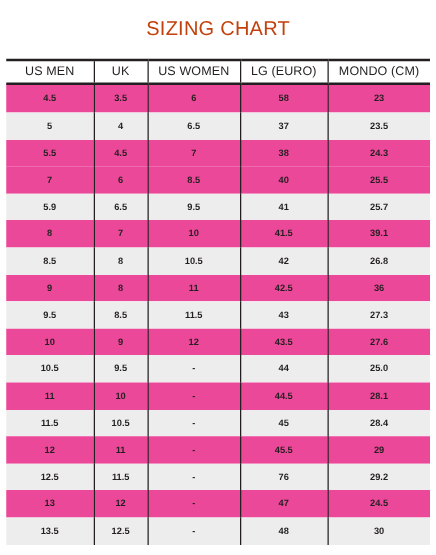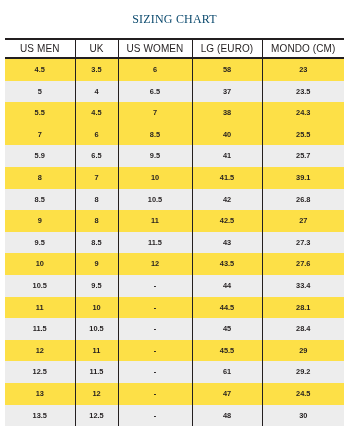--- a/index.html
+++ b/index.html
@@ -20,28 +20,28 @@
   #page {
     position: relative;
     width: 349px;
     height: 444px;
     box-sizing: border-box;
   }
 
   
   #chart-title {
     text-align: center;
-    font-size: 12px;
+    font-size: 16px;
     font-weight: 400;
     letter-spacing: 0.2px;
-    color: #0c4a6e;
+    color: #c2410c;
     line-height: 1;
     padding-top: 5px;
     padding-bottom: 5px;
-    font-family: Liberation Serif, serif;
+    font-family: Liberation Sans, sans-serif;
   }
 
   
   #sizing-table-wrap {
     margin: 0 5px 0 5px;
     width: 339px;
   }
 
   table.sizing-table {
     border-collapse: collapse;
@@ -86,21 +86,21 @@
     height: 21.6px;
     padding: 0 1px;
     border-left: 1.6px solid #231f20;
     line-height: 21.6px;
     white-space: nowrap;
   }
   tbody td:first-child {
     border-left: none;
   }
 
-  tbody tr.row-odd  { background: #fde047; }
+  tbody tr.row-odd  { background: #ec4899; }
   tbody tr.row-even { background: #ededed; }
 </style>
 </head>
 <body>
 
 <div id="page">
 
   <h1 id="chart-title">SIZING CHART</h1>
 
   <div id="sizing-table-wrap">
@@ -169,42 +169,42 @@
             <td>8</td>
             <td>10.5</td>
             <td>42</td>
             <td>26.8</td>
           </tr>
           <tr class="row-odd">
             <td>9</td>
             <td>8</td>
             <td>11</td>
             <td>42.5</td>
-            <td>27</td>
+            <td>36</td>
           </tr>
           <tr class="row-even">
             <td>9.5</td>
             <td>8.5</td>
             <td>11.5</td>
             <td>43</td>
             <td>27.3</td>
           </tr>
           <tr class="row-odd">
             <td>10</td>
             <td>9</td>
             <td>12</td>
             <td>43.5</td>
             <td>27.6</td>
           </tr>
           <tr class="row-even">
             <td>10.5</td>
             <td>9.5</td>
             <td>-</td>
             <td>44</td>
-            <td>33.4</td>
+            <td>25.0</td>
           </tr>
           <tr class="row-odd">
             <td>11</td>
             <td>10</td>
             <td>-</td>
             <td>44.5</td>
             <td>28.1</td>
           </tr>
           <tr class="row-even">
             <td>11.5</td>
@@ -217,21 +217,21 @@
             <td>12</td>
             <td>11</td>
             <td>-</td>
             <td>45.5</td>
             <td>29</td>
           </tr>
           <tr class="row-even">
             <td>12.5</td>
             <td>11.5</td>
             <td>-</td>
-            <td>61</td>
+            <td>76</td>
             <td>29.2</td>
           </tr>
           <tr class="row-odd">
             <td>13</td>
             <td>12</td>
             <td>-</td>
             <td>47</td>
             <td>24.5</td>
           </tr>
           <tr class="row-even">

